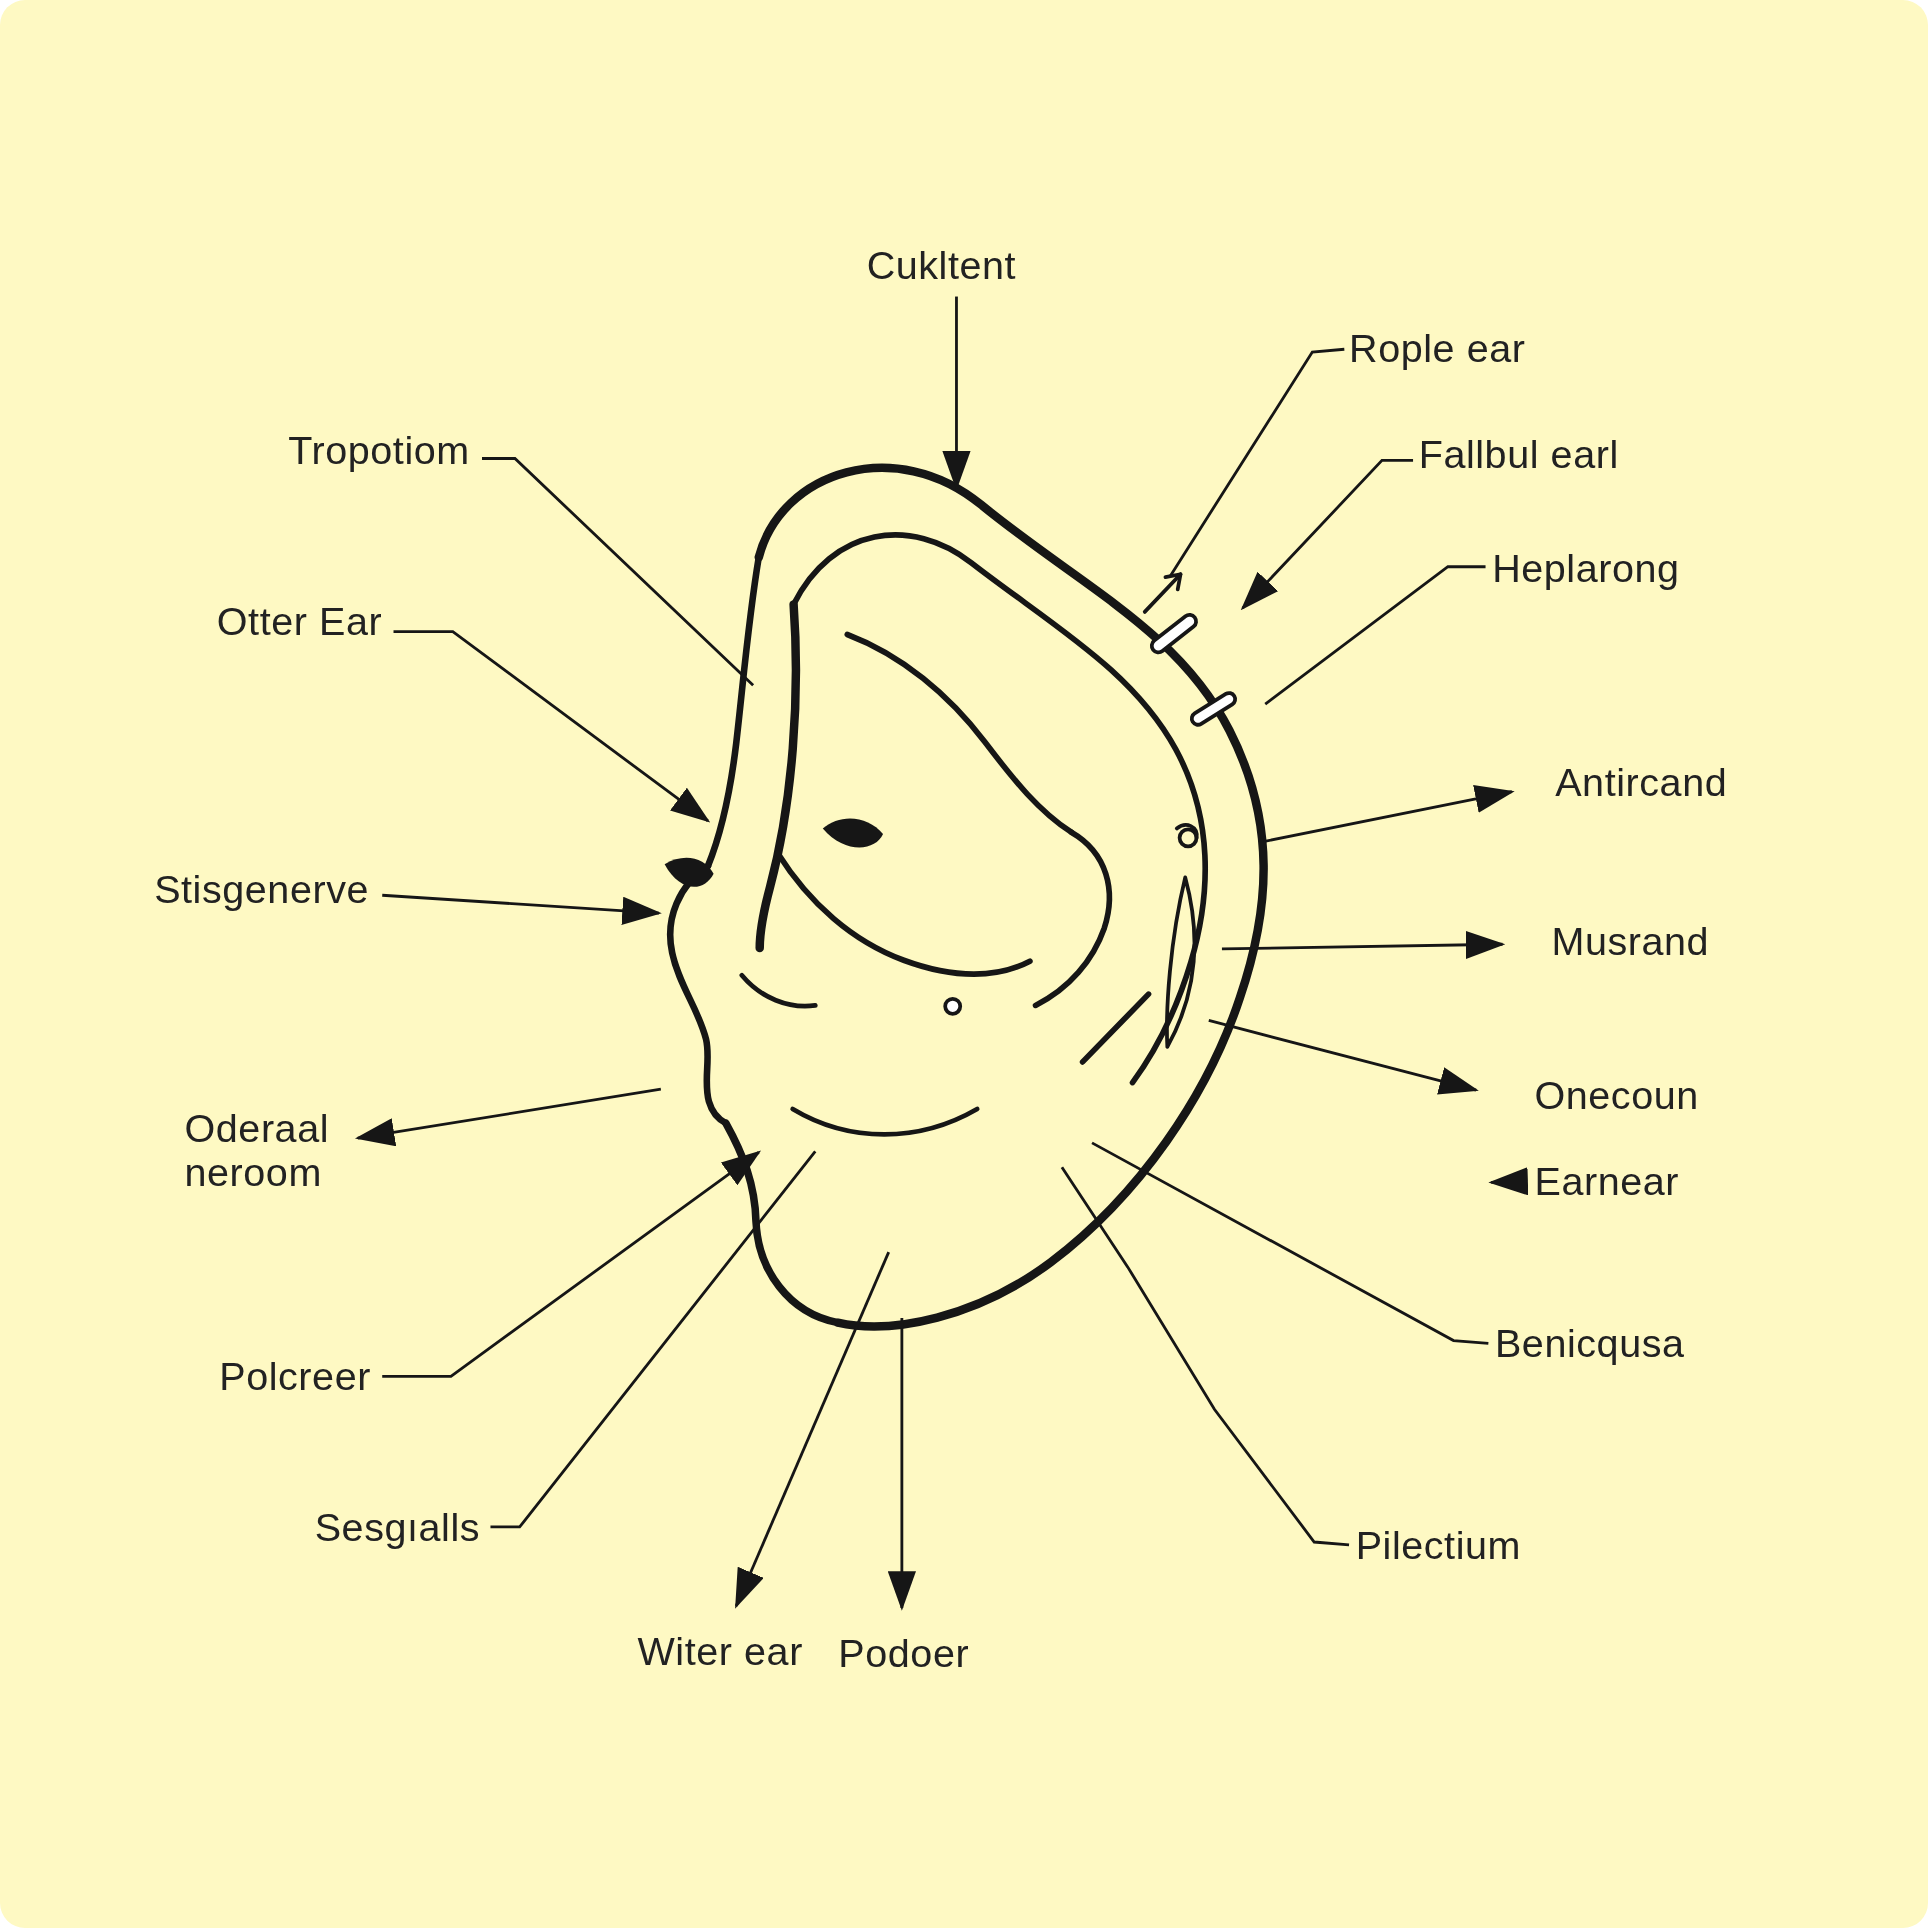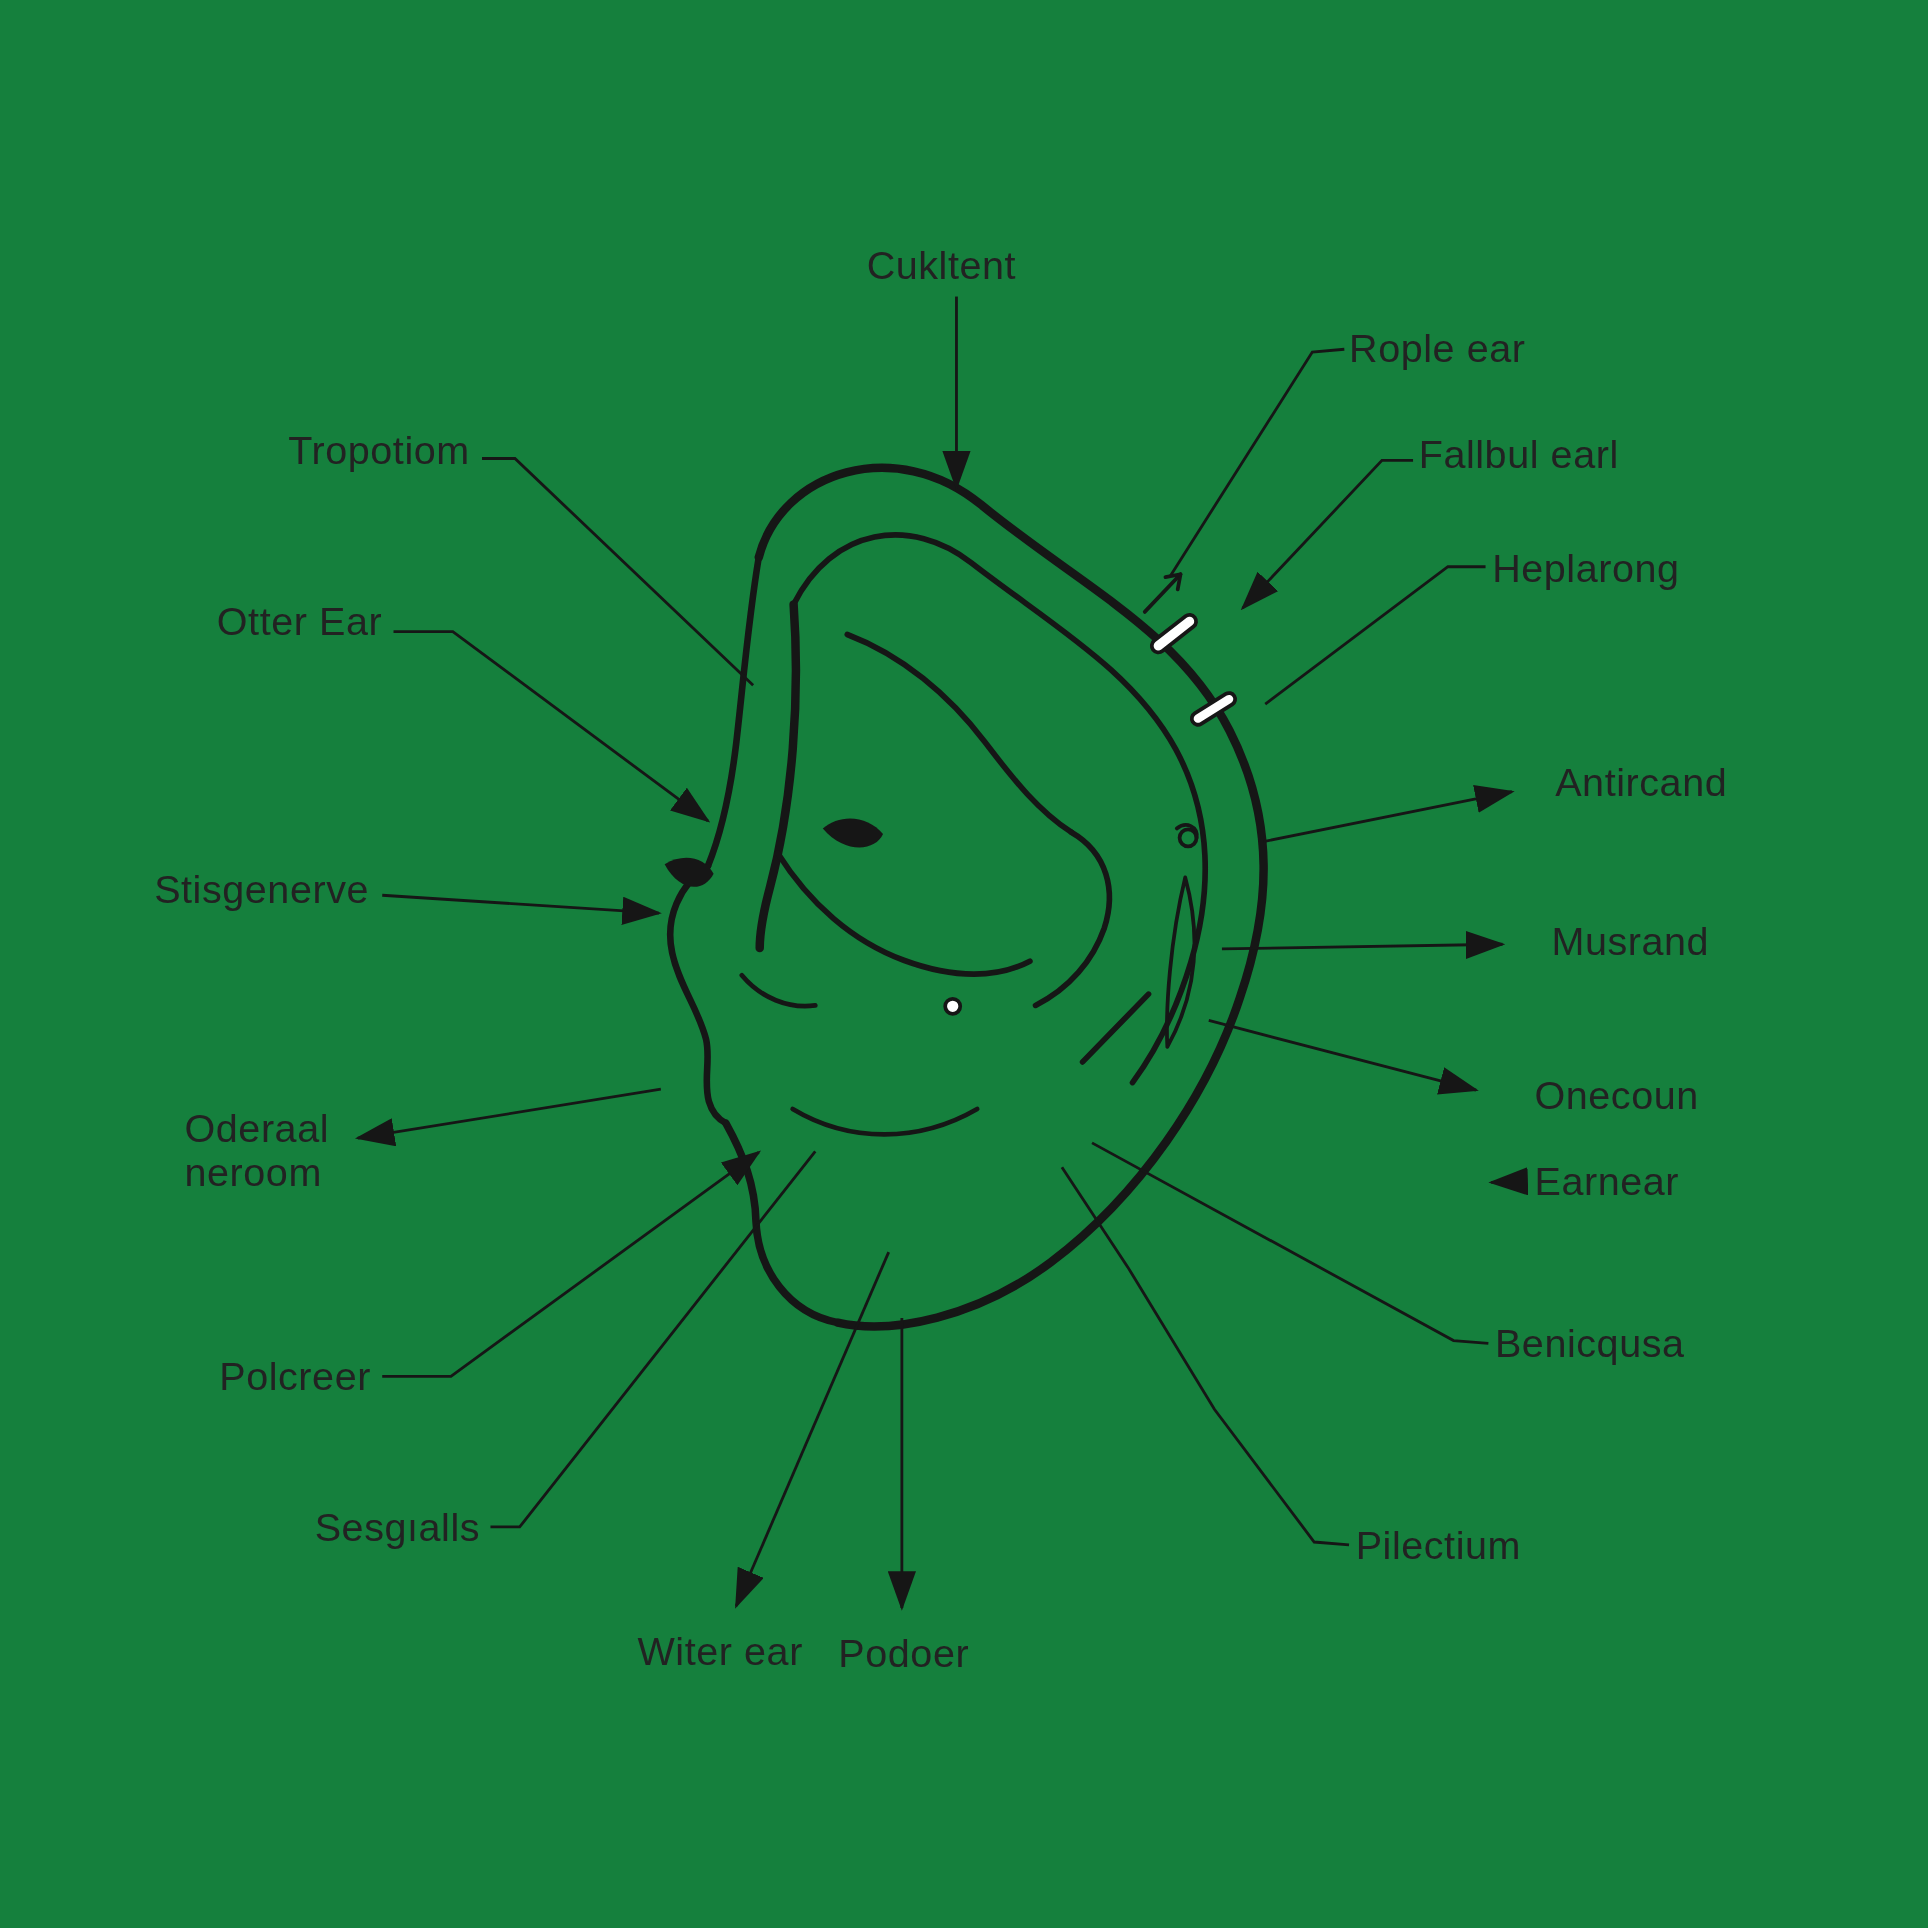--- a/index.html
+++ b/index.html
@@ -1,21 +1,22 @@
 <!DOCTYPE html>
 <html style="font-size:15px"><head>
 <meta charset="utf-8">
 <style>
   html,body{margin:0;padding:0;background:#ffffff;}
   .stage{
     position:relative;
     width:1928px;height:1928px;
-    background:#15803d;
+    background:#fef9c3;
     font-family:"Liberation Sans", sans-serif;
     overflow:hidden;
+    border-radius:25px;
   }
   .stage svg{position:absolute;left:0;top:0;width:100%;height:100%;}
   .leader{fill:none;stroke:#161616;stroke-width:3;}
   .callout-text{
     font-family:"Liberation Sans", sans-serif;
     font-size:42px;
     letter-spacing:0.6px;
     fill:#222222;
   }
   .ear-stroke{fill:none;stroke:#161616;stroke-linecap:round;stroke-linejoin:round;}

